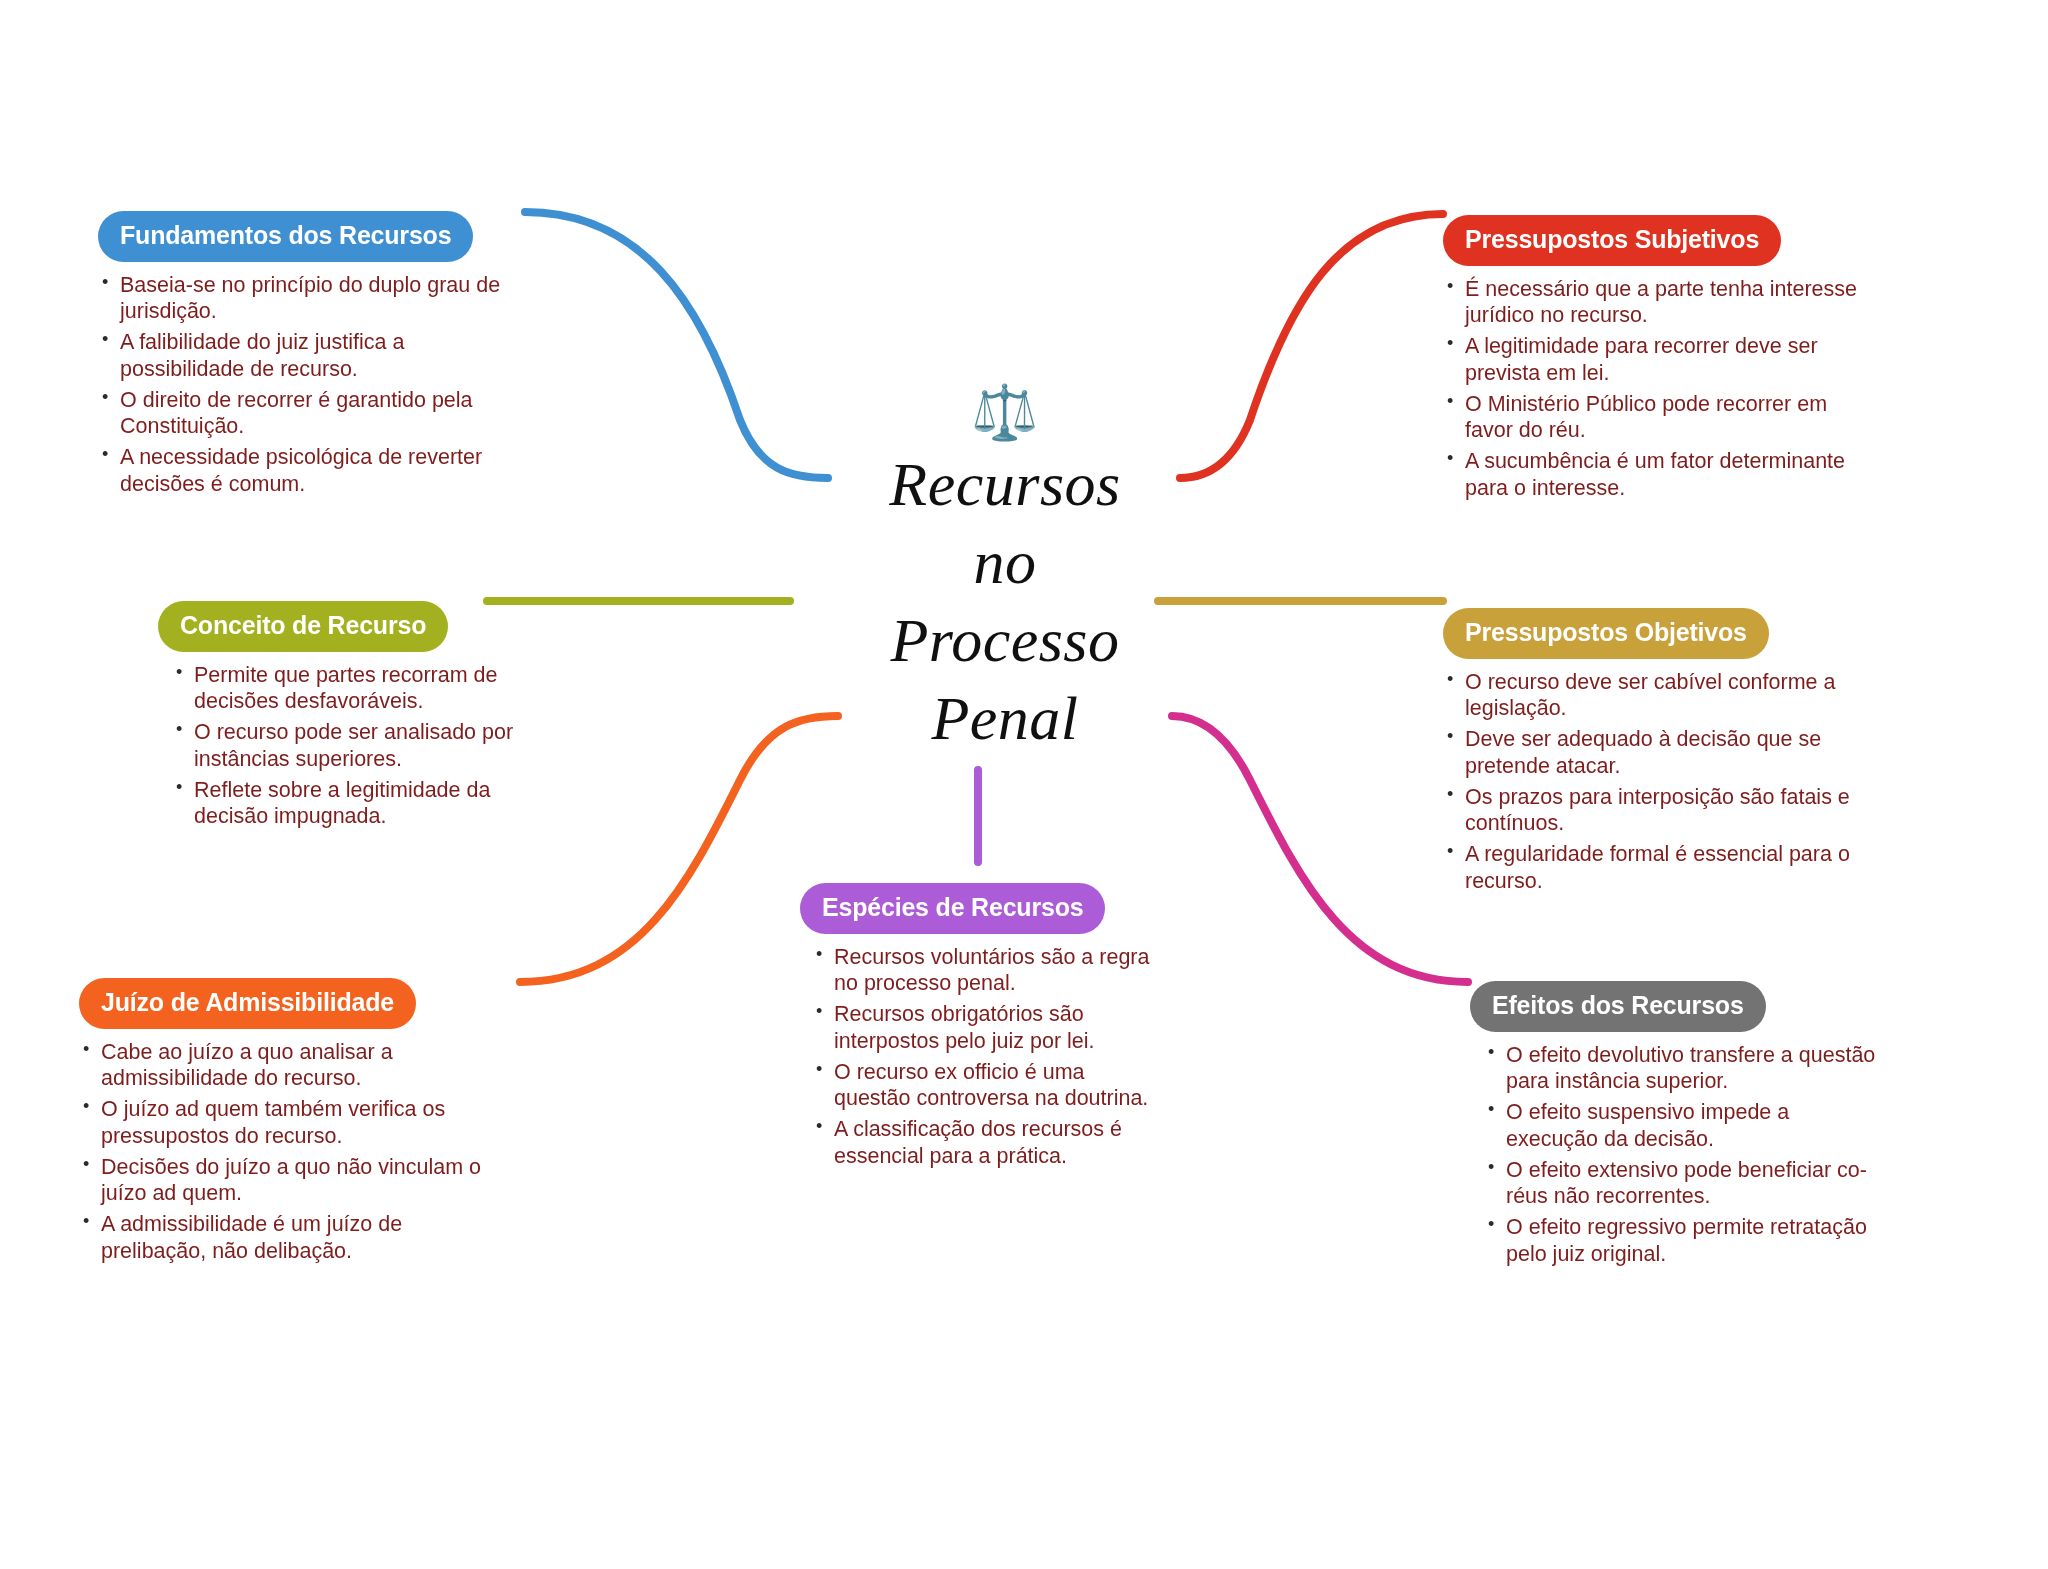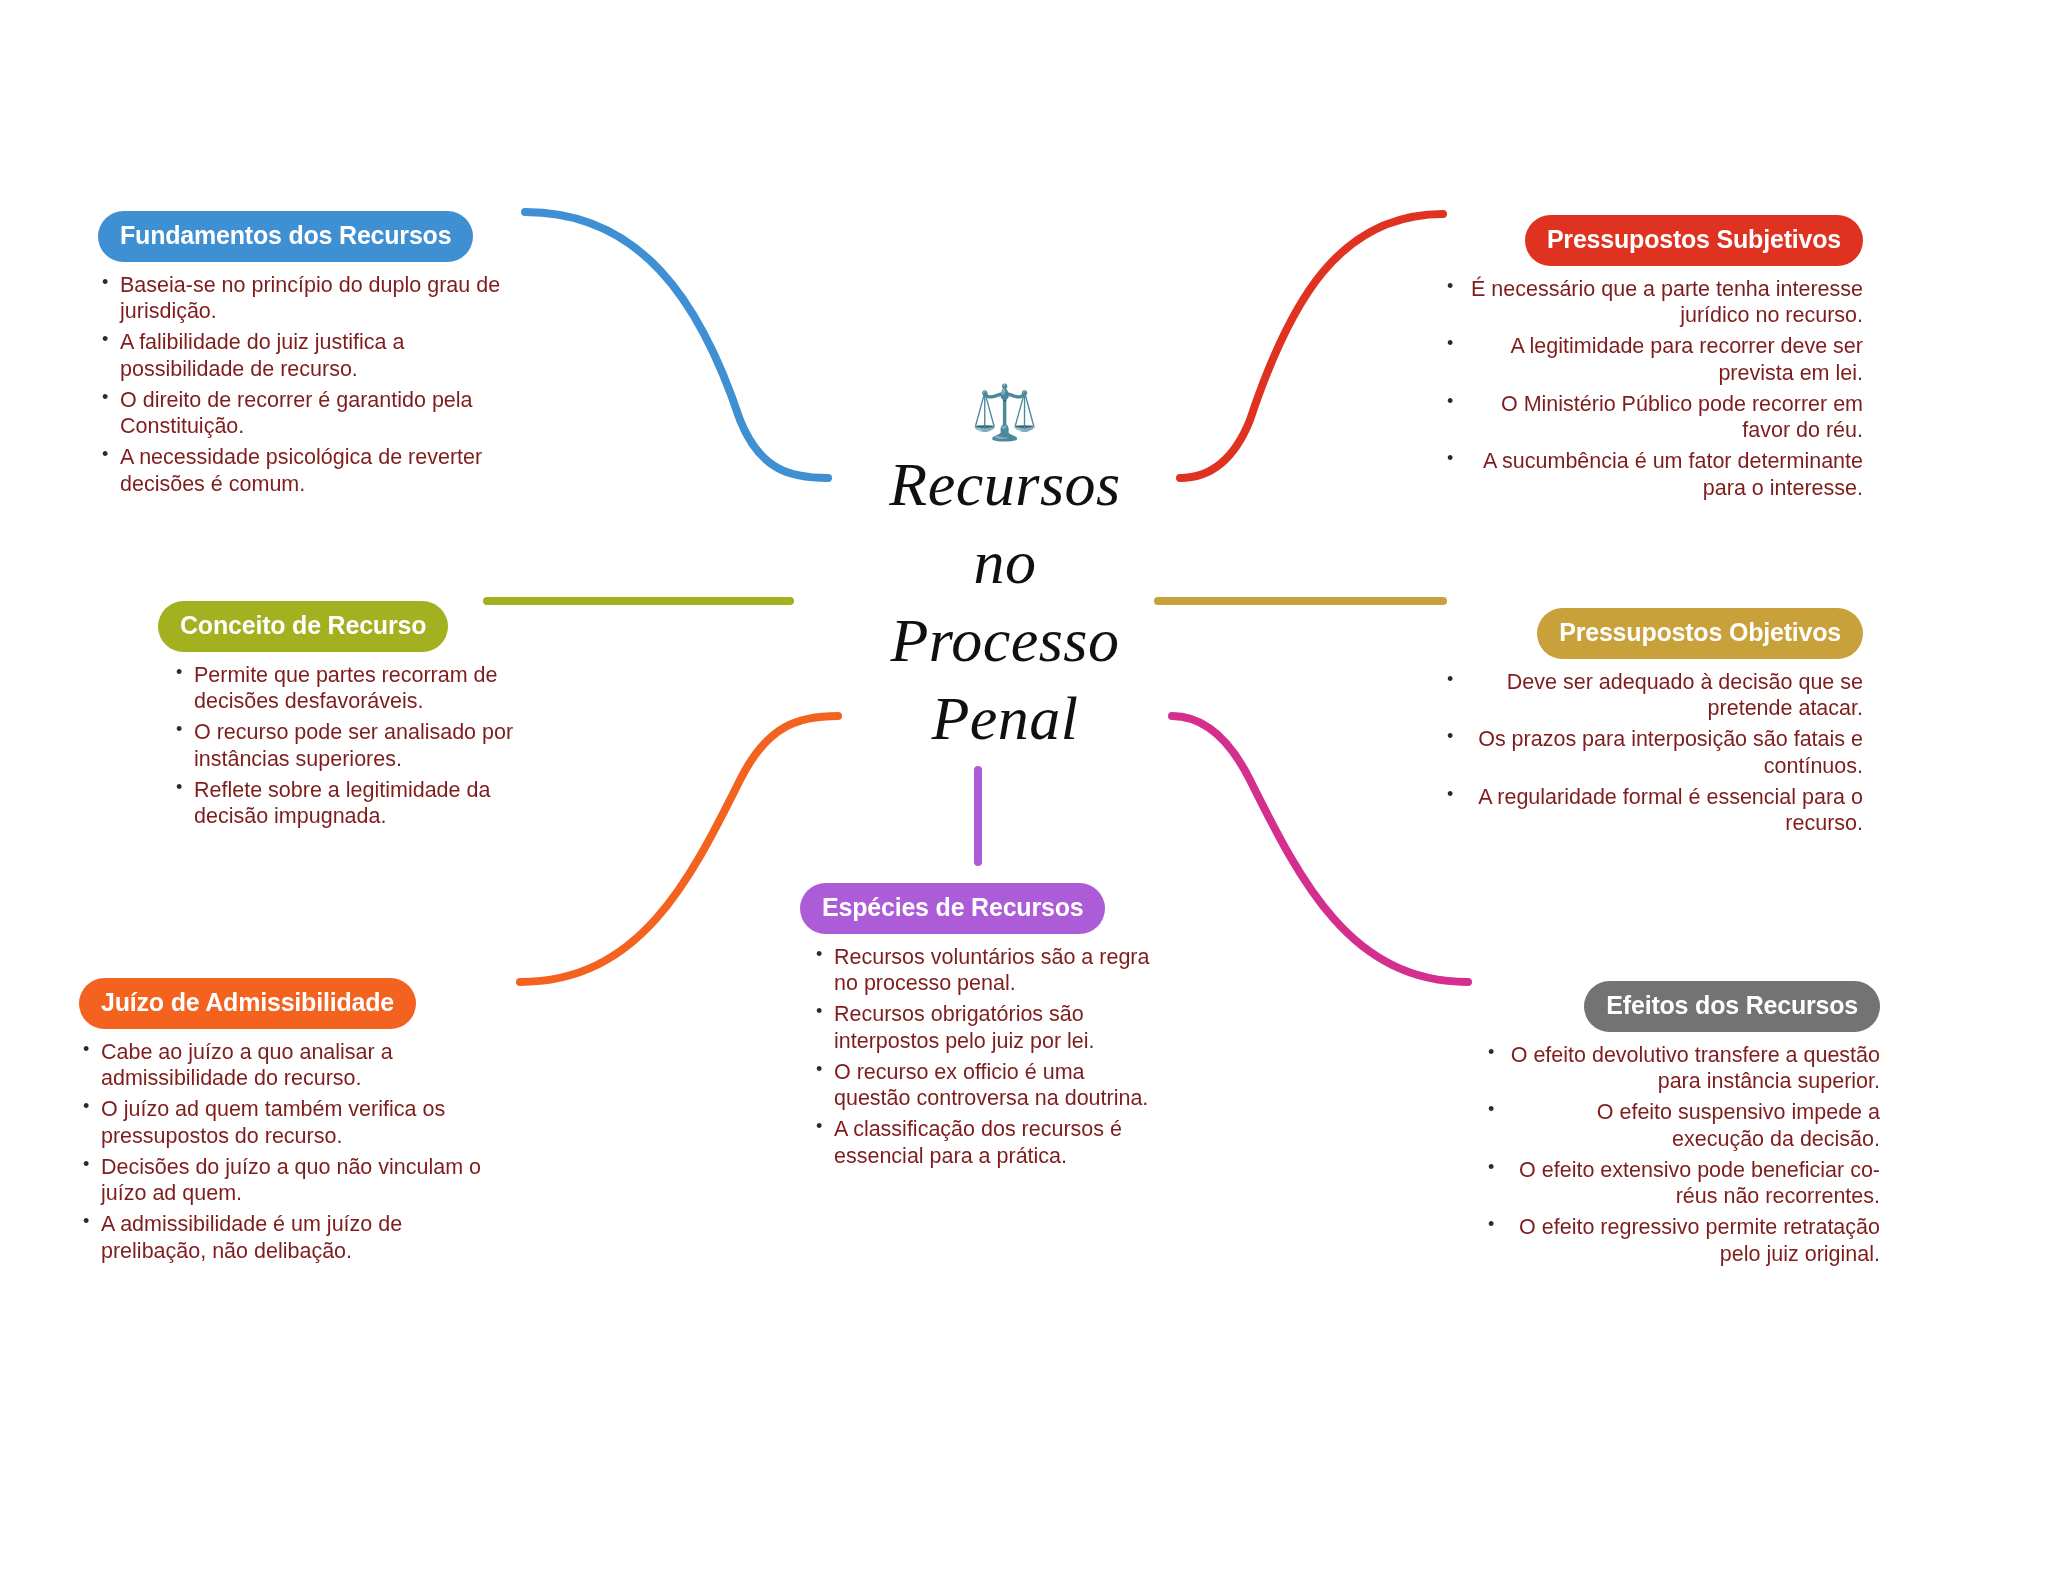--- a/index.html
+++ b/index.html
@@ -94,21 +94,21 @@
   .branch-list li::before {
     content: "\2022";
     position: absolute;
     left: 4px;
     top: 0;
     color: #2b2b2b;
     font-size: 18px;
   }
 
   
-  .branch.align-right { text-align: right; }
+  .branch.align-right { text-align: left; }
 
   
   #branch-fundamentos      { left: 98px;  top: 188px; width: 420px; }
   #branch-conceito         { left: 158px; top: 578px; width: 400px; }
   #branch-admissibilidade  { left: 79px;  top: 955px; width: 430px; }
   #branch-subjetivos       { left: 1443px; top: 192px; width: 420px; }
   #branch-objetivos        { left: 1443px; top: 585px; width: 420px; }
   #branch-efeitos          { left: 1470px; top: 958px; width: 410px; }
   #branch-especies         { left: 800px;  top: 860px; width: 360px; }
 
@@ -175,20 +175,21 @@
       <li>É necessário que a parte tenha interesse jurídico no recurso.</li>
       <li>A legitimidade para recorrer deve ser prevista em lei.</li>
       <li>O Ministério Público pode recorrer em favor do réu.</li>
       <li>A sucumbência é um fator determinante para o interesse.</li>
     </ul>
   </div>
 
   <div class="branch align-right" id="branch-objetivos">
     <span class="branch-pill" style="background-color: rgb(201, 161, 58);">Pressupostos Objetivos</span>
     <ul class="branch-list">
+      <li>O recurso deve ser cabível conforme a legislação.</li>
       <li>Deve ser adequado à decisão que se pretende atacar.</li>
       <li>Os prazos para interposição são fatais e contínuos.</li>
       <li>A regularidade formal é essencial para o recurso.</li>
     </ul>
   </div>
 
   <div class="branch align-right" id="branch-efeitos">
     <span class="branch-pill" style="background-color: #737373;">Efeitos dos Recursos</span>
     <ul class="branch-list">
       <li>O efeito devolutivo transfere a questão para instância superior.</li>

